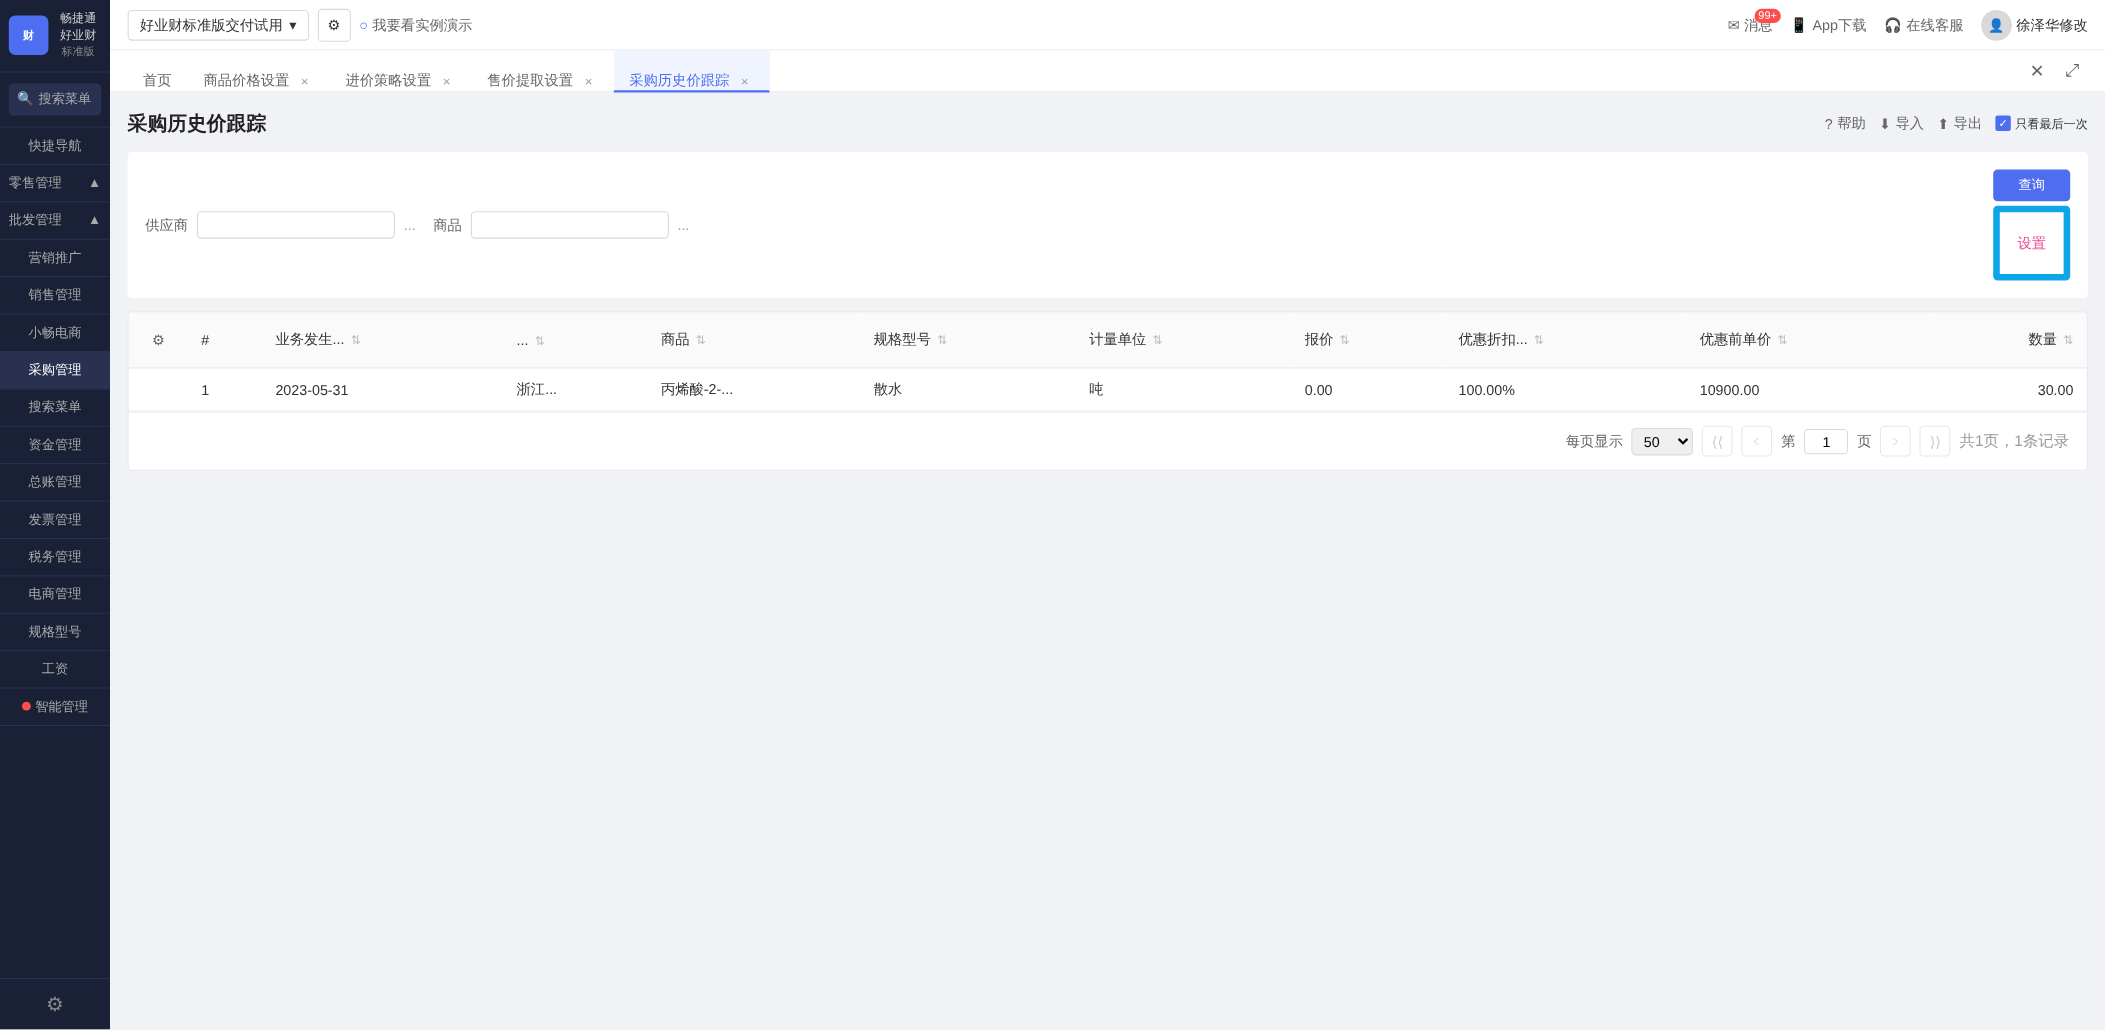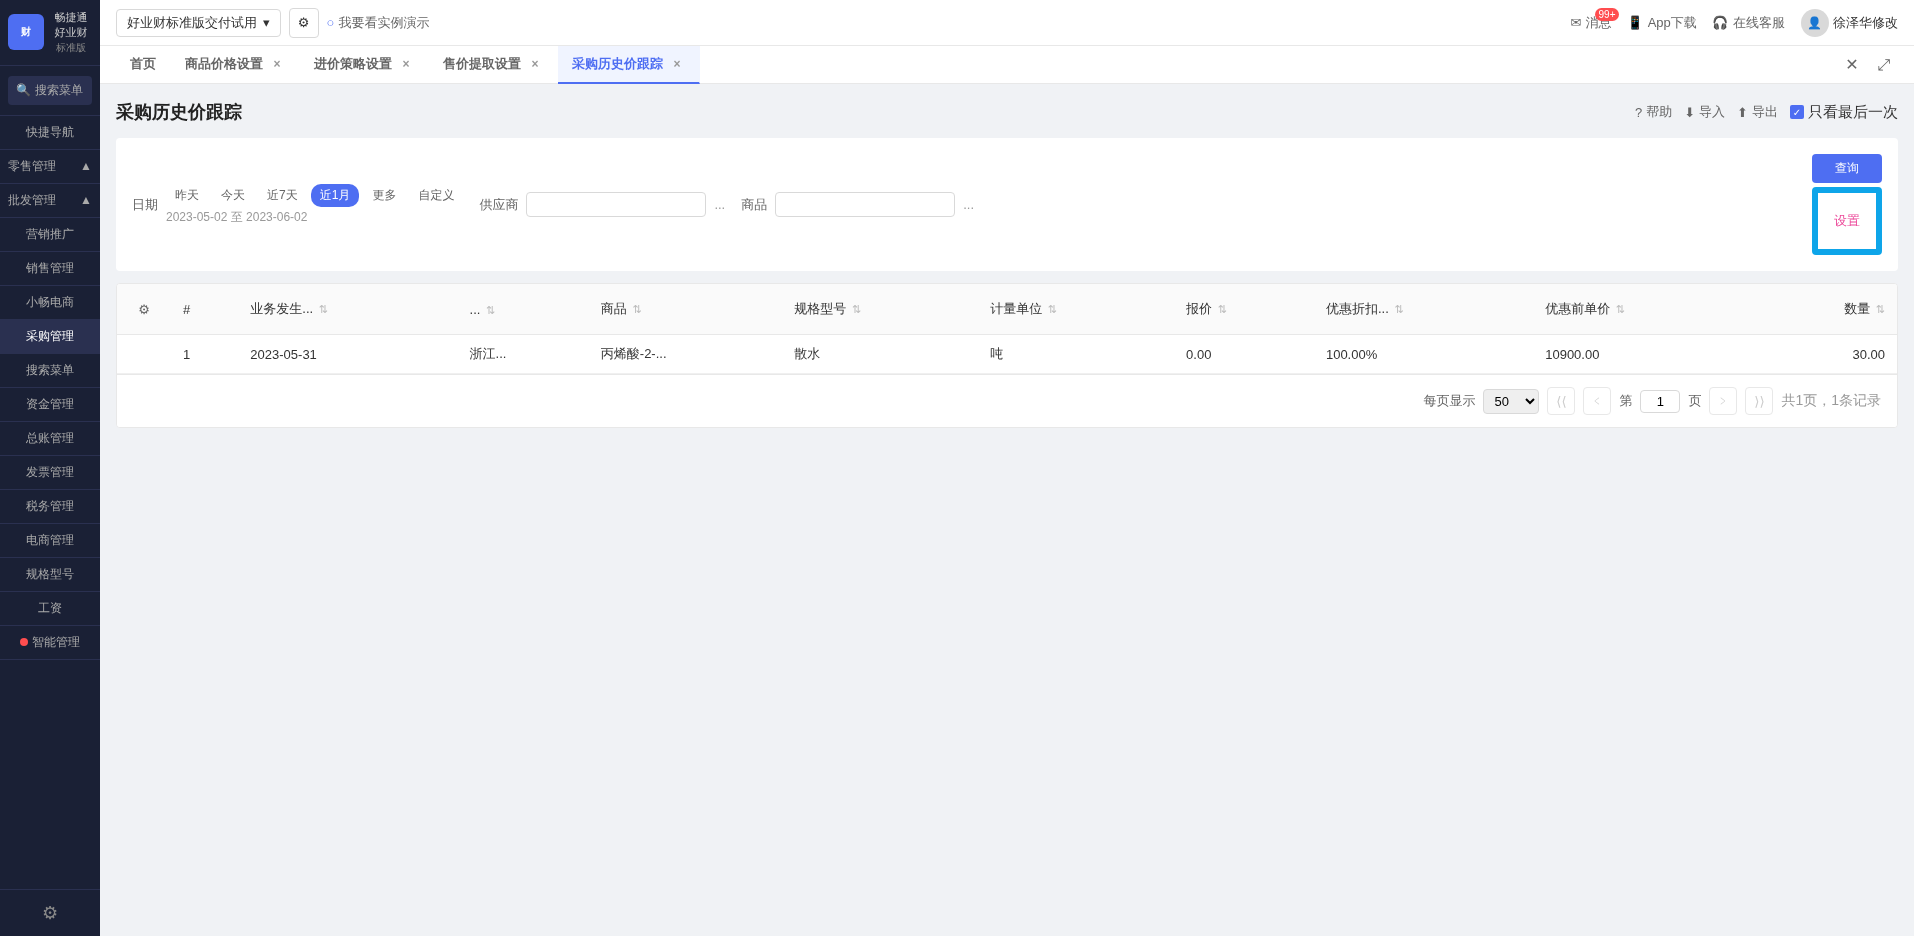--- a/index.html
+++ b/index.html
@@ -191,31 +191,30 @@
       border-bottom: 1px solid #e8e8e8;
       padding: 0 16px;
       display: flex;
       align-items: center;
       height: 38px;
       flex-shrink: 0;
       position: relative;
     }
     .tab-item {
       display: flex;
-      align-items: center;
+      align-items: flex-end;
       gap: 6px;
       padding: 0 14px;
       height: 38px;
       cursor: pointer;
       font-size: 13px;
       color: #666;
       border-right: 1px solid transparent;
       white-space: nowrap;
       border-bottom: 2px solid transparent;
-      font-weight: bold;
     }
     .tab-item.active {
       background: #f0f4ff;
       color: #4e6ef2;
       border-bottom: 2px solid #4e6ef2;
     }
     .tab-close {
       font-size: 12px;
       color: #999;
       cursor: pointer;
@@ -272,21 +271,21 @@
       align-items: center;
       gap: 4px;
       color: #666;
       cursor: pointer;
       font-size: 13px;
     }
     .only-last-checkbox {
       display: flex;
       align-items: center;
       gap: 4px;
-      font-size: 15px;
+      font-size: 11px;
       color: #333;
       cursor: pointer;
     }
     .checkbox-blue {
       width: 14px;
       height: 14px;
       background: #4e6ef2;
       border-radius: 2px;
       display: flex;
       align-items: center;
@@ -629,34 +628,20 @@
         <div class="only-last-checkbox">
           <div class="checkbox-blue"></div>
           <span>只看最后一次</span>
         </div>
       </div>
     </div>
 
     <div class="filter-area">
       <div class="filter-row">
 
-        <div class="filter-group">
-          <span class="filter-label">日期</span>
-          <div style="display:flex;flex-direction:column;">
-            <div class="date-btns">
-              <span class="date-btn">昨天</span>
-              <span class="date-btn">今天</span>
-              <span class="date-btn">近7天</span>
-              <span class="date-btn active">近1月</span>
-              <span class="date-btn">更多</span>
-              <span class="date-btn">自定义</span>
-            </div>
-            <div class="date-range">2023-05-02 至 2023-06-02</div>
-          </div>
-        </div>
 
         <div class="filter-group">
           <span class="filter-label">供应商</span>
           <input class="filter-input" type="text" style="">
           <span class="filter-dots">...</span>
         </div>
 
         <div class="filter-group">
           <span class="filter-label">商品</span>
           <input class="filter-input" type="text" style="">

